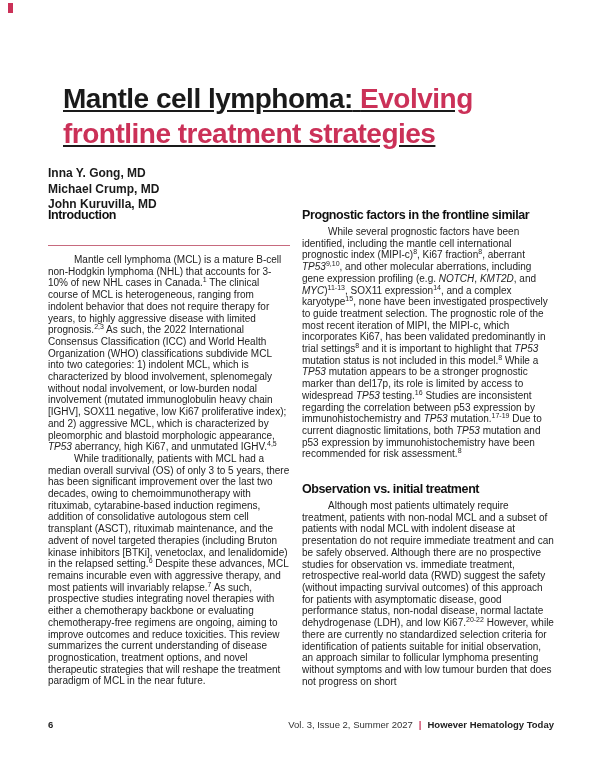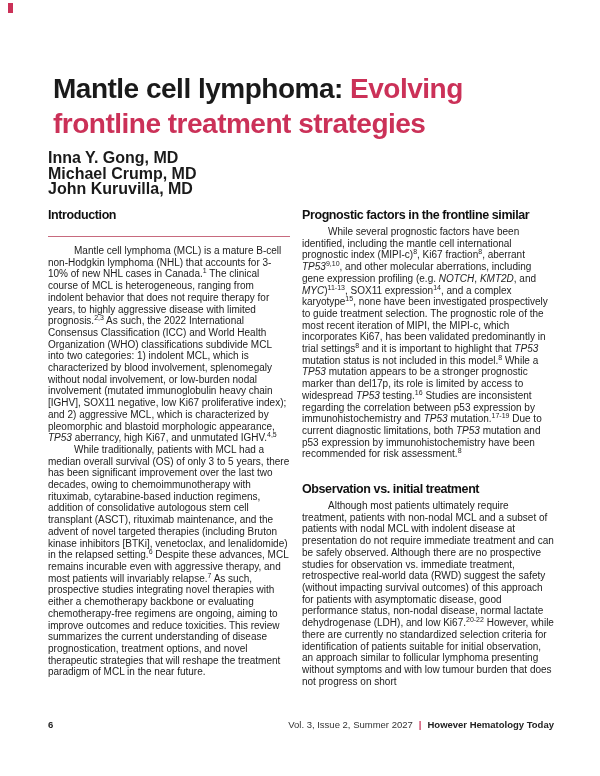--- a/index.html
+++ b/index.html
@@ -11,45 +11,46 @@
     color:#1f1f1f;
     overflow:hidden;
   }
   .corner-tick{
     position:absolute;left:8px;top:3px;
     width:5px;height:10px;
     background:var(--accent,#cb3158);
   }
   .header{position:absolute;left:48px;top:66px;width:506px;}
   .title{
-    margin:5px;
+    margin:15px;
     font-size:28px;line-height:35px;font-weight:700;
     letter-spacing:-0.5px;color:#1a1a1a;
     width:506px;
+    text-decoration:underline;
   }
   .title .accent-text{color:var(--accent,#cb3158);}
   .authors{margin-top:9px;}
   .author{
-    font-size:16px;line-height:15.5px;font-weight:700;color:#1a1a1a;
+    font-size:12px;line-height:15.5px;font-weight:700;color:#1a1a1a;
   }
   .columns{
     position:absolute;left:48px;top:208px;width:506px;
     display:flex;gap:12px;
   }
   .col-left{width:242px;flex:0 0 242px;}
   .col-right{width:252px;flex:0 0 252px;}
   .section-heading{
     margin:0;
     font-size:12.5px;line-height:14px;font-weight:700;
     letter-spacing:-0.4px;color:#111;
     white-space:nowrap;
   }
   .section-heading.ruled{
     border-bottom:1px solid #c76a7e;
-    padding-bottom:14px;margin-bottom:8px;
+    padding-bottom:23px;margin-bottom:8px;
   }
   .section-heading.plain{margin-bottom:4px;}
   .section-heading.spaced{margin-top:22px;}
   .body-par{
     margin:0;
     font-size:10px;line-height:11.7px;
     color:#222;
     text-indent:26px;
     text-align:left;
   }

